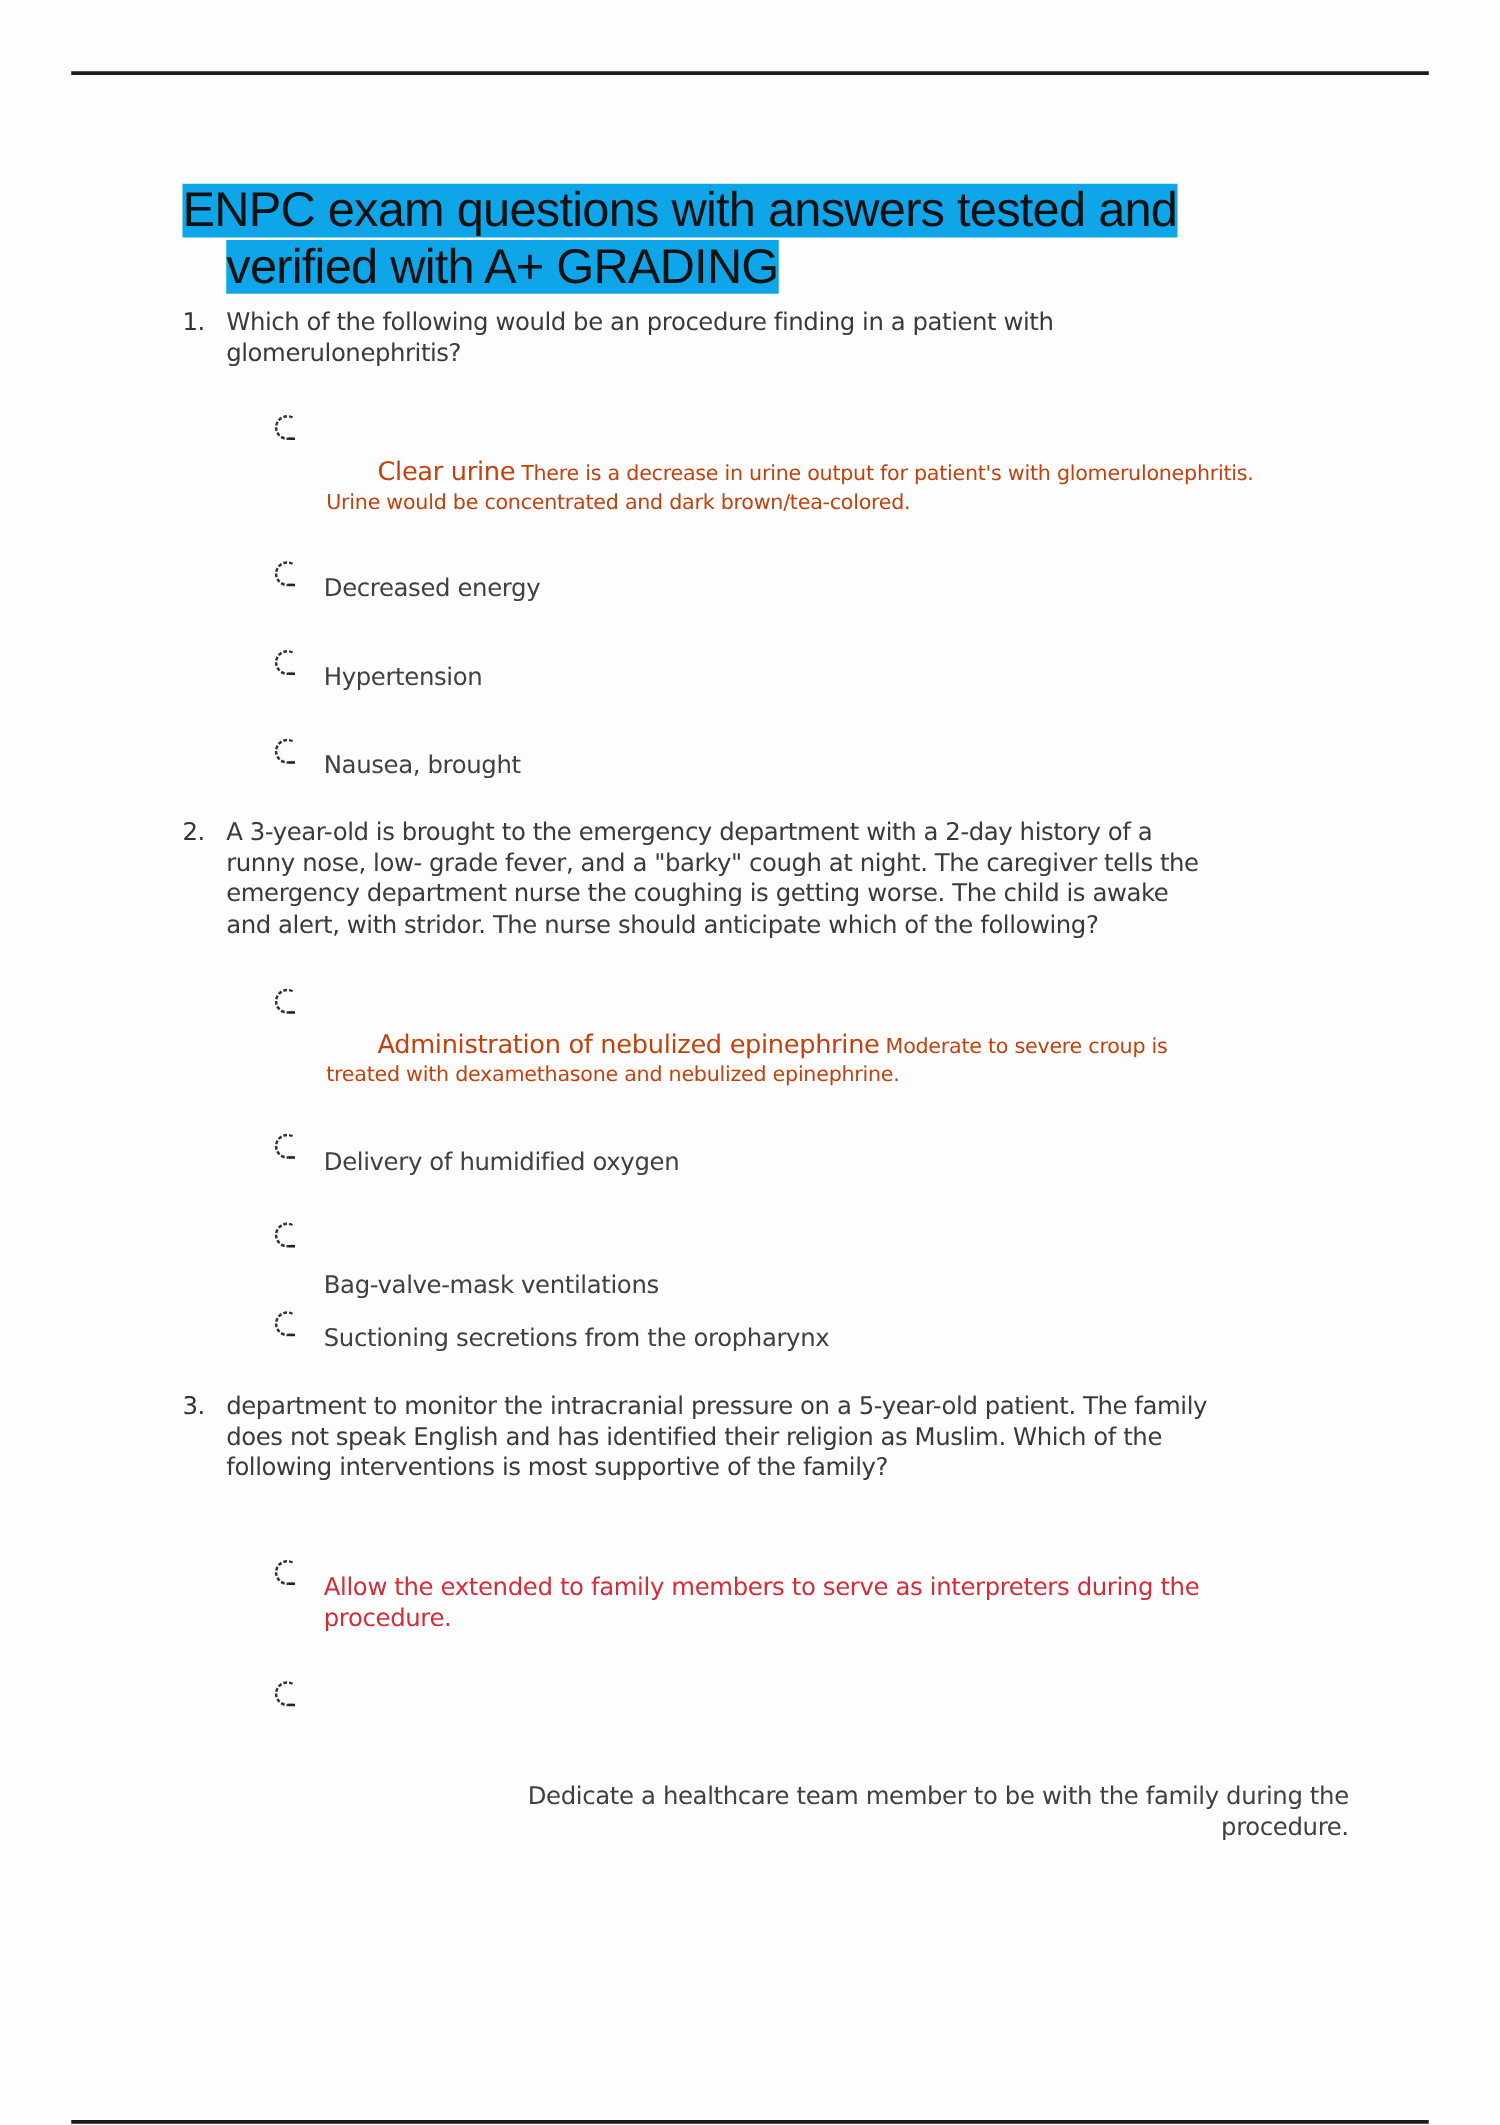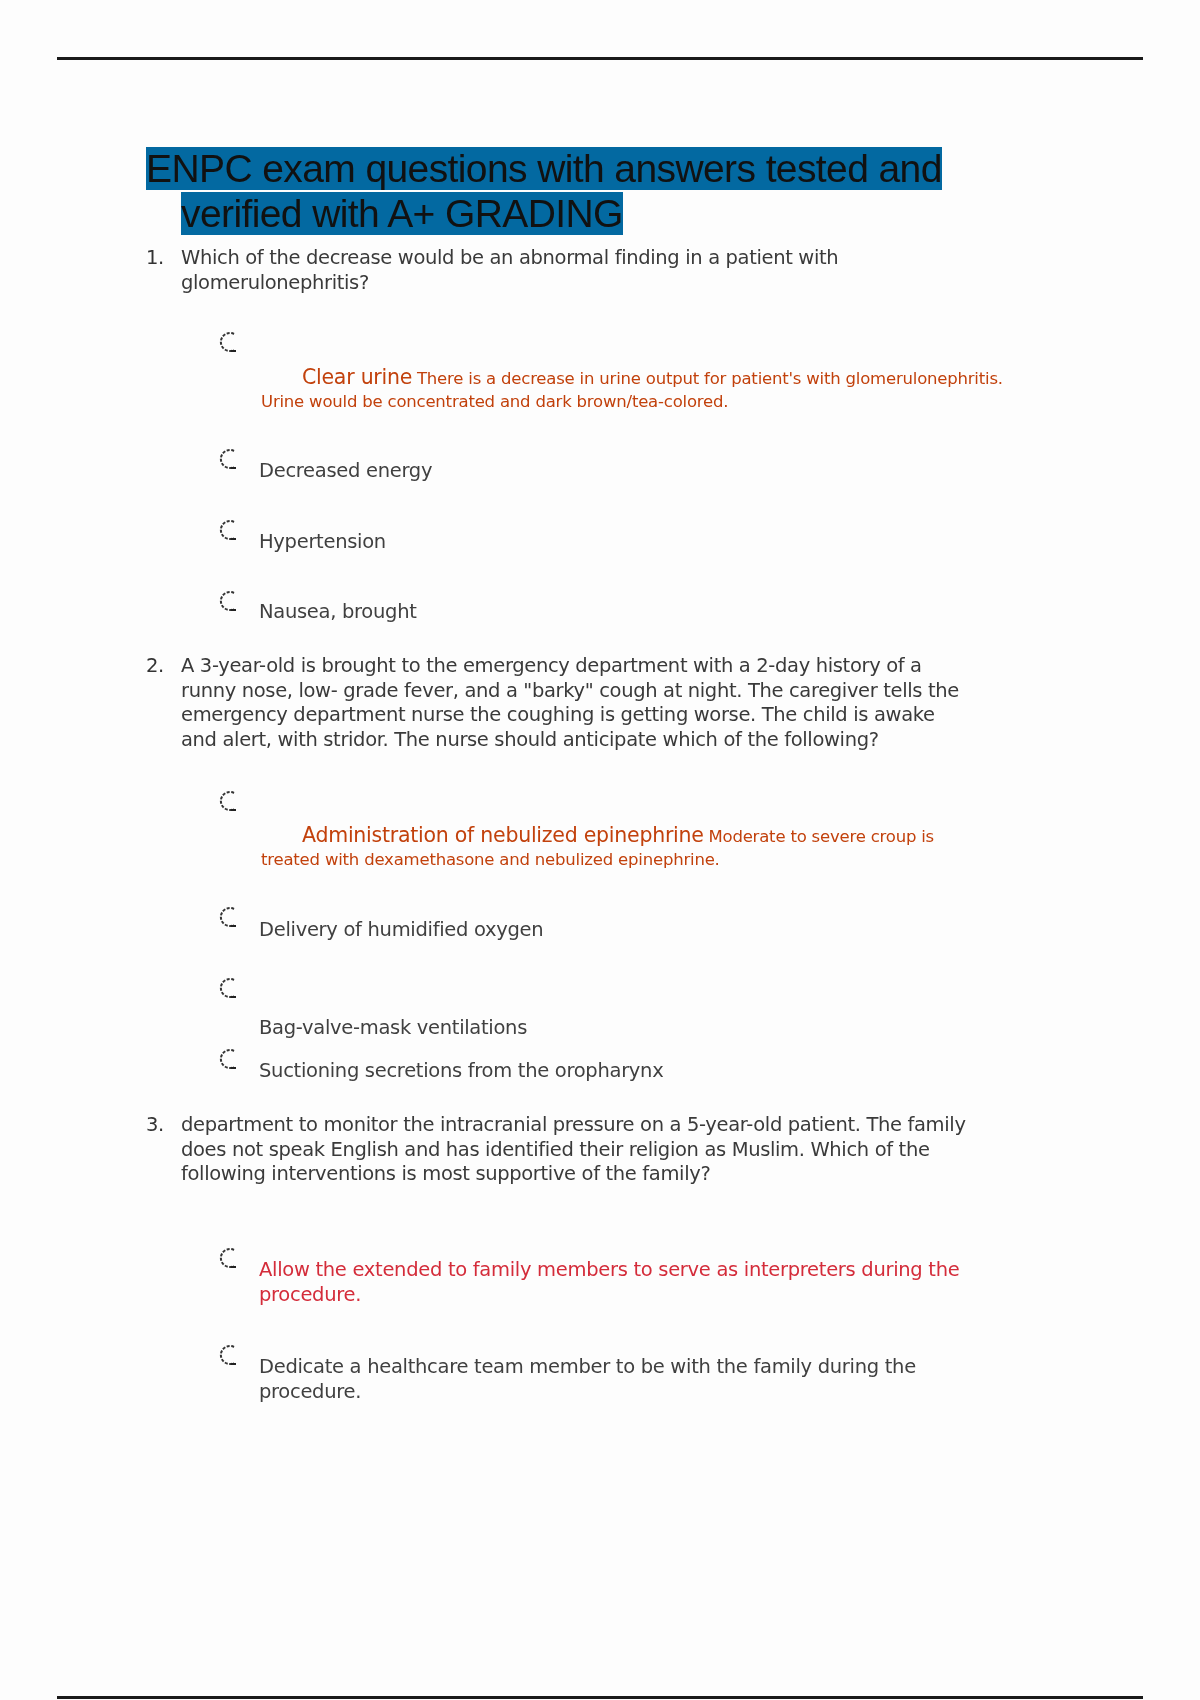--- a/index.html
+++ b/index.html
@@ -10,21 +10,21 @@
     color: #444;
   }
   .rule { position: absolute; left: 57px; width: 1086px; height: 3px; background: #1a1a1a; }
   .rule.top { top: 57px; }
   .rule.bottom { top: 1696px; }
   .title {
     position: absolute; left: 146px; top: 146px; width: 900px;
     font-family: "Liberation Sans", sans-serif; font-size: 39px; line-height: 45px;
     color: #111; letter-spacing: -0.6px;
   }
-  .title span { background: #0369a1; }
+  .title span { background: #0ea5e9; }
   .q-num { position: absolute; left: 146px; font-size: 19.5px; line-height: 24.5px; color: #333; letter-spacing: -0.35px; }
   .q-text { position: absolute; left: 181px; width: 900px; font-size: 19.5px; line-height: 24.5px; color: #3a3a3a; letter-spacing: -0.35px; }
   .opt-icon { position: absolute; left: 218px; width: 24px; height: 24px; }
   .opt-text { position: absolute; left: 259px; width: 820px; font-size: 19.5px; line-height: 24.5px; color: #404040; letter-spacing: -0.3px; }
   .ans { color: #d42c3a; }
   .ans-main { font-size: 20.5px; }
   .ans-expl { font-size: 16.5px; letter-spacing: -0.2px; }
   .ans-block { position: absolute; left: 227px; width: 860px; color: #c2410c; line-height: 23px; letter-spacing: -0.25px; margin-left: 34px; }
   .ans-block .indent { padding-left: 41px; }
 </style>
@@ -33,21 +33,21 @@
 
 <div class="rule top"></div>
 
 <div class="title">
   <span>ENPC exam questions with answers tested and</span><br>
   <span class="l2-wrap" style="padding-left:35px;background:none;"><span>verified with A+ GRADING</span></span>
 </div>
 
 <div class="q-num" style="top:246px;">1.</div>
 <div class="q-text" style="top:246px;">
-  <div>Which of the decrease would be an abnormal finding in a patient with</div>
+  <div>Which of the following would be an procedure finding in a patient with</div>
   <div>glomerulonephritis?</div>
 </div>
 
 <svg class="opt-icon" style="top:330px;" viewBox="0 0 24 24">
     <path d="M16 4 A9 9 0 1 0 16 20" fill="none" stroke="#333" stroke-width="2" stroke-dasharray="3 1.5"></path>
     <line x1="13" y1="21" x2="18" y2="21" stroke="#222" stroke-width="2"></line>
   </svg>
 <div class="ans-block" style="top:366px;">
   <div class="indent"><span class="ans-main">Clear urine</span> <span class="ans-expl">There is a decrease in urine output for patient's with glomerulonephritis.</span></div>
   <div class="ans-expl">Urine would be concentrated and dark brown/tea-colored.</div>
@@ -119,18 +119,18 @@
   </svg>
 <div class="opt-text ans" style="top:1258px;">
   <div>Allow the extended to family members to serve as interpreters during the</div>
   <div>procedure.</div>
 </div>
 
 <svg class="opt-icon" style="top:1343px;" viewBox="0 0 24 24">
     <path d="M16 4 A9 9 0 1 0 16 20" fill="none" stroke="#333" stroke-width="2" stroke-dasharray="3 1.5"></path>
     <line x1="13" y1="21" x2="18" y2="21" stroke="#222" stroke-width="2"></line>
   </svg>
-<div class="opt-text" style="top:1355px;">
+<div class="opt-text" style="top:1425px;text-align:right;">
   <div>Dedicate a healthcare team member to be with the family during the</div>
   <div>procedure.</div>
 </div>
 
 <div class="rule bottom"></div>
 
 </body></html>

